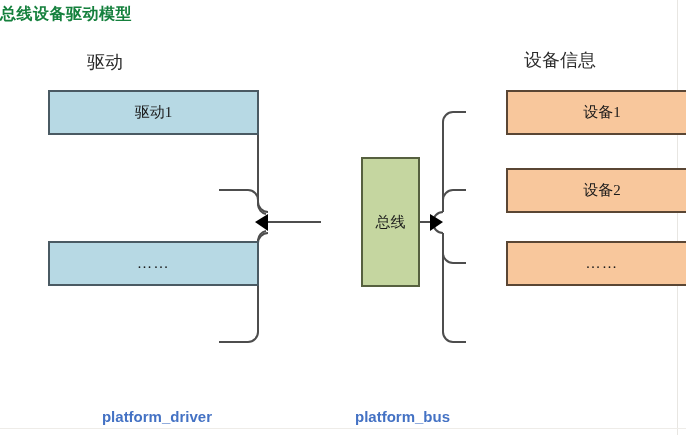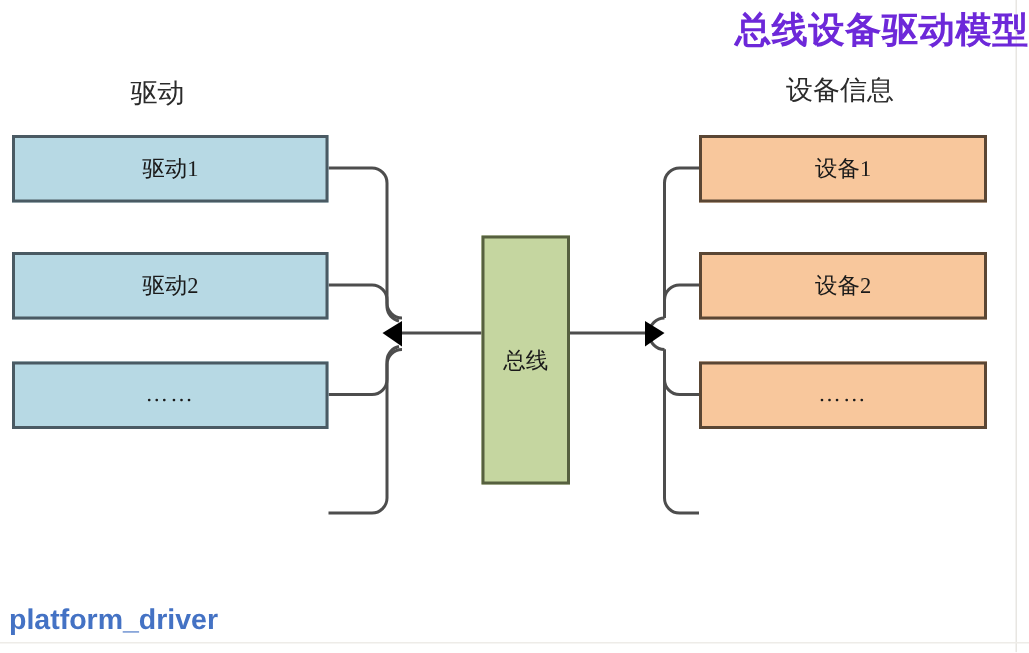--- a/index.html
+++ b/index.html
@@ -33,25 +33,25 @@
     width: 686px;
     height: 1px;
     background: #eeece8;
   }
 
   .title {
     position: absolute;
     left: 0;
     top: 4px;
     width: 686px;
-    text-align: right;
+    text-align: left;
     font-family: "Liberation Sans", "DejaVu Sans", sans-serif;
-    font-size: 24px;
+    font-size: 16px;
     font-weight: bold;
-    color: #6d28d9;
+    color: #15803d;
     letter-spacing: 0.5px;
   }
 
   .col-header {
     position: absolute;
     font-family: "Liberation Serif", "DejaVu Serif", serif;
     font-size: 18px;
     color: #2b2b2b;
     text-align: center;
     white-space: nowrap;
@@ -61,40 +61,41 @@
 
   .node {
     position: absolute;
     box-sizing: border-box;
     display: flex;
     align-items: center;
     justify-content: center;
     font-size: 15px;
     color: #1a1a1a;
     white-space: nowrap;
+    margin-left: 40px;
   }
   .node.driver {
     left: 8px;
     width: 211px;
     height: 45px;
     background: #b7d9e4;
     border: 2px solid #4a5a63;
   }
   .node.device {
     left: 466px;
     width: 192px;
     height: 45px;
     background: #f8c79c;
     border: 2px solid #5a4634;
   }
   .node.bus {
     left: 321px;
     top: 157px;
     width: 59px;
-    height: 166px;
+    height: 130px;
     background: #c5d6a0;
     border: 2px solid #56603f;
   }
   .row0 { top: 90px; }
   .row1 { top: 168px; }
   .row2 { top: 241px; }
   .row3 { top: 320px; }
 
   .dots {
     letter-spacing: 1.5px;
@@ -107,25 +108,25 @@
     top: 0;
     width: 686px;
     height: 435px;
     pointer-events: none;
   }
 
   .footer-label {
     position: absolute;
     bottom: 10px;
     font-family: "Liberation Sans", "DejaVu Sans", sans-serif;
-    font-size: 19px;
+    font-size: 15px;
     font-weight: bold;
     color: #4472c4;
     white-space: nowrap;
-    text-align: left;
+    text-align: right;
   }
   #footer-driver { left: 6px;   width: 206px; }
   #footer-bus    { left: 250px; width: 200px; }
   #footer-device { left: 468px; width: 210px; }
 </style>
 </head>
 <body>
 
 <div id="canvas">
 
@@ -156,36 +157,34 @@
       <path d="M 466 190 H 453 A 10 10 0 0 0 443 200 V 212"></path>
       <path d="M 466 263 H 453 A 10 10 0 0 1 443 253 V 233"></path>
       <path d="M 466 342 H 453 A 10 10 0 0 1 443 332 V 233"></path>
     </g>
     <polygon points="430,214 430,231 443,222" fill="#000000"></polygon>
   </svg>
 
   <div class="node driver row0">
     <span>驱动1</span>
   </div>
-  <div class="node driver row1">
-    <span>驱动2</span>
-  </div>
   <div class="node driver row2">
     <span class="dots">……</span>
   </div>
 
   <div class="node bus">
     <span>总线</span>
   </div>
 
   <div class="node device row0">
     <span>设备1</span>
   </div>
   <div class="node device row1">
     <span>设备2</span>
   </div>
   <div class="node device row2">
     <span class="dots">……</span>
   </div>
 
   <div class="footer-label" id="footer-driver">platform_driver</div>
+  <div class="footer-label" id="footer-bus">platform_bus</div>
 
 </div>
 
 </body></html>

